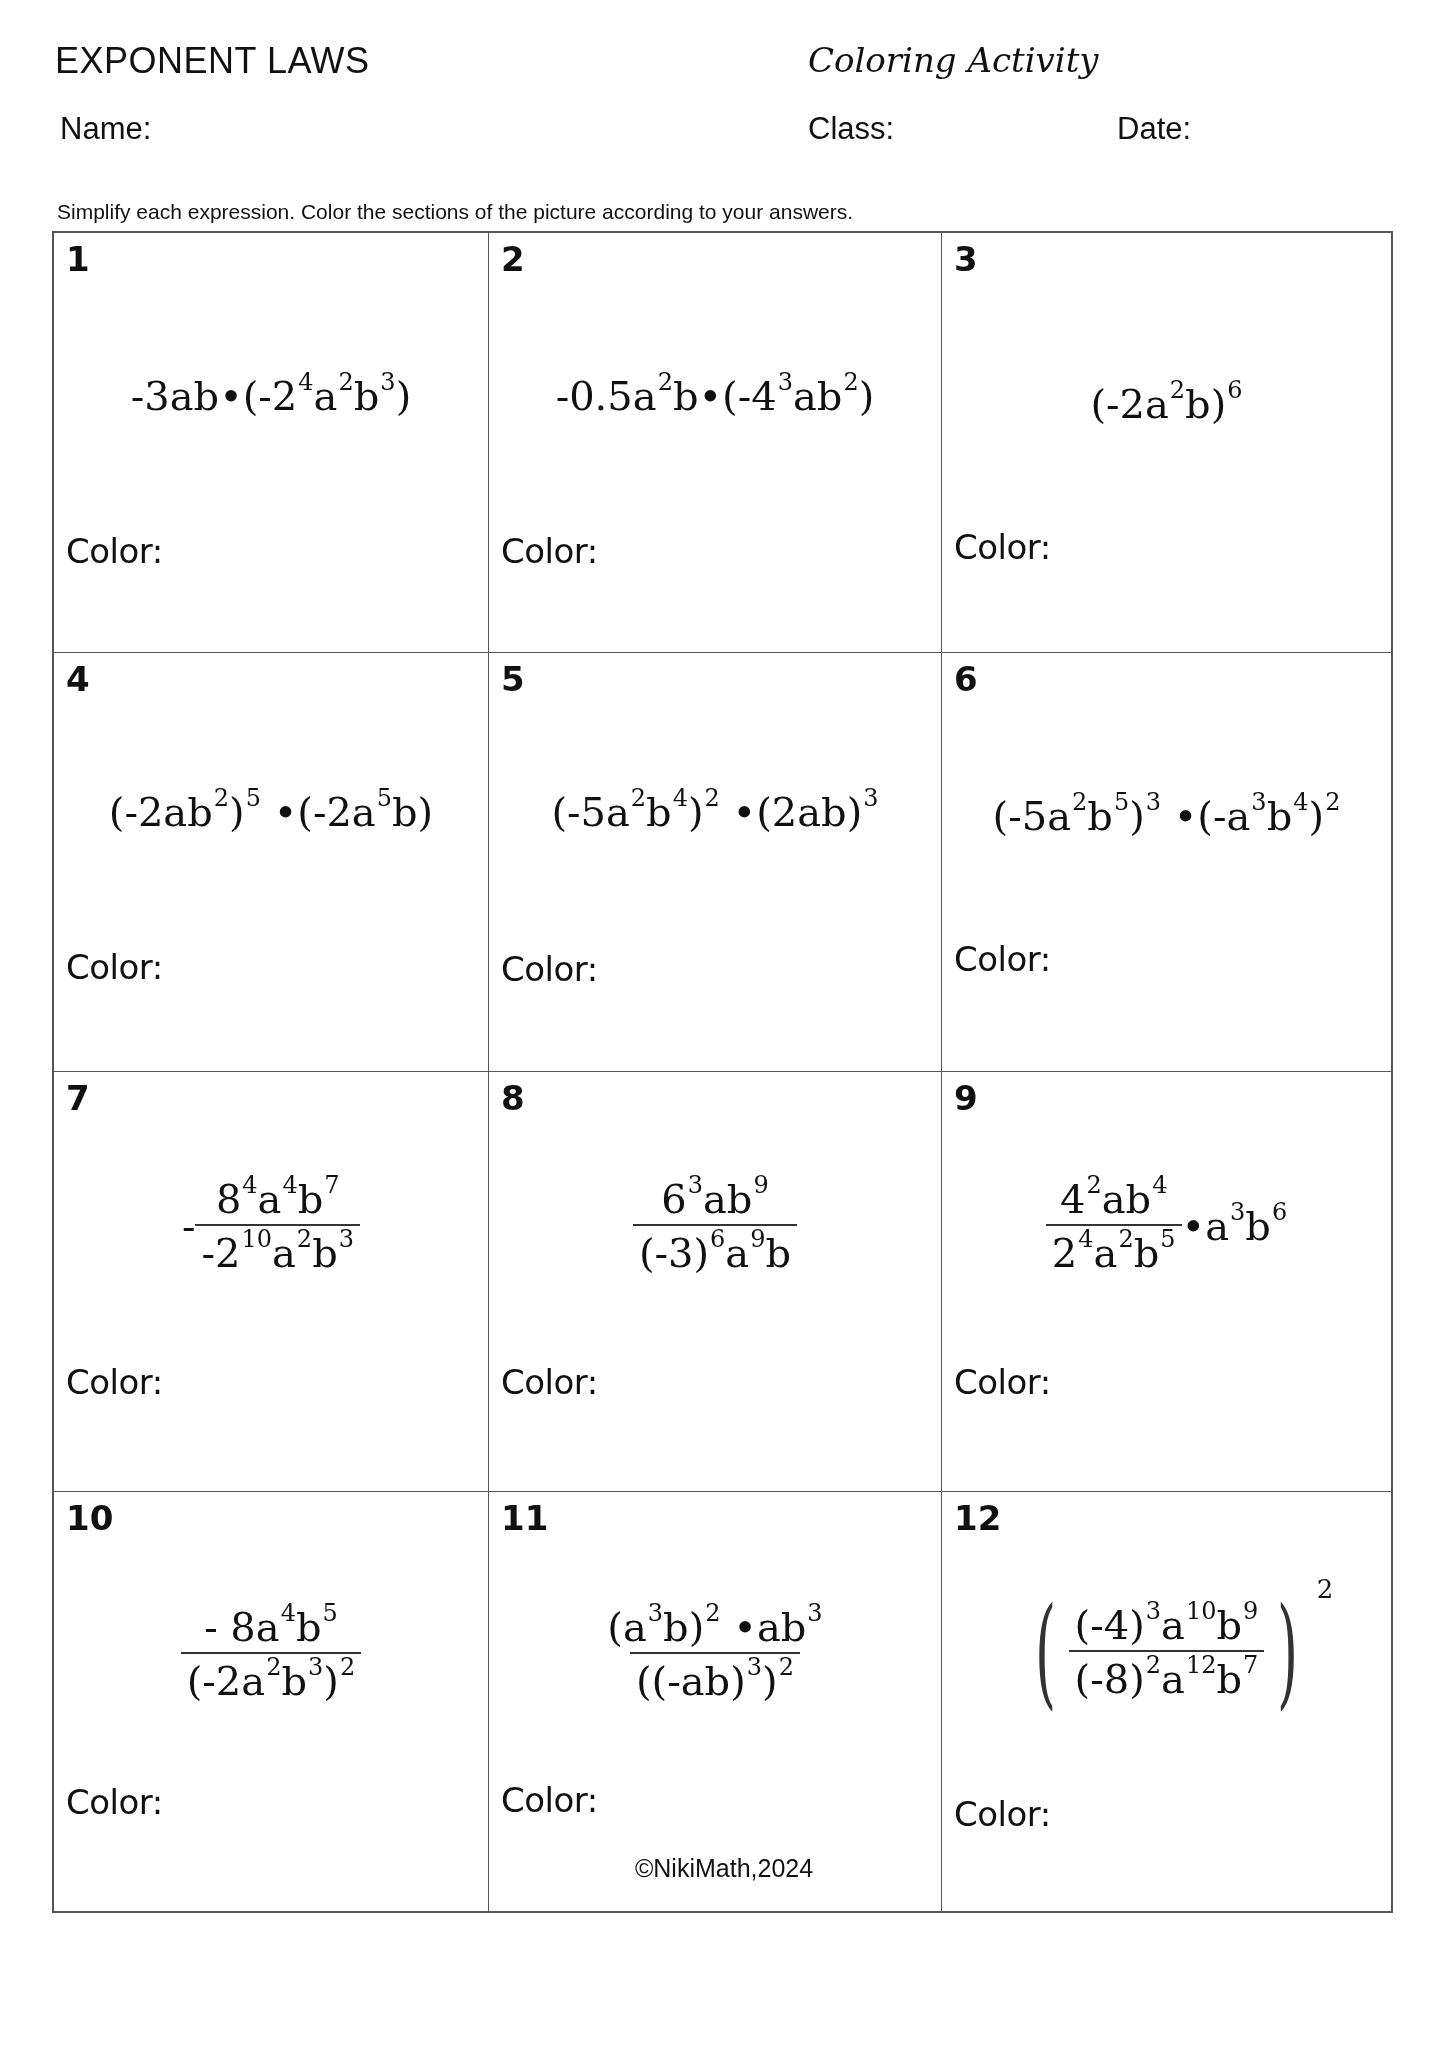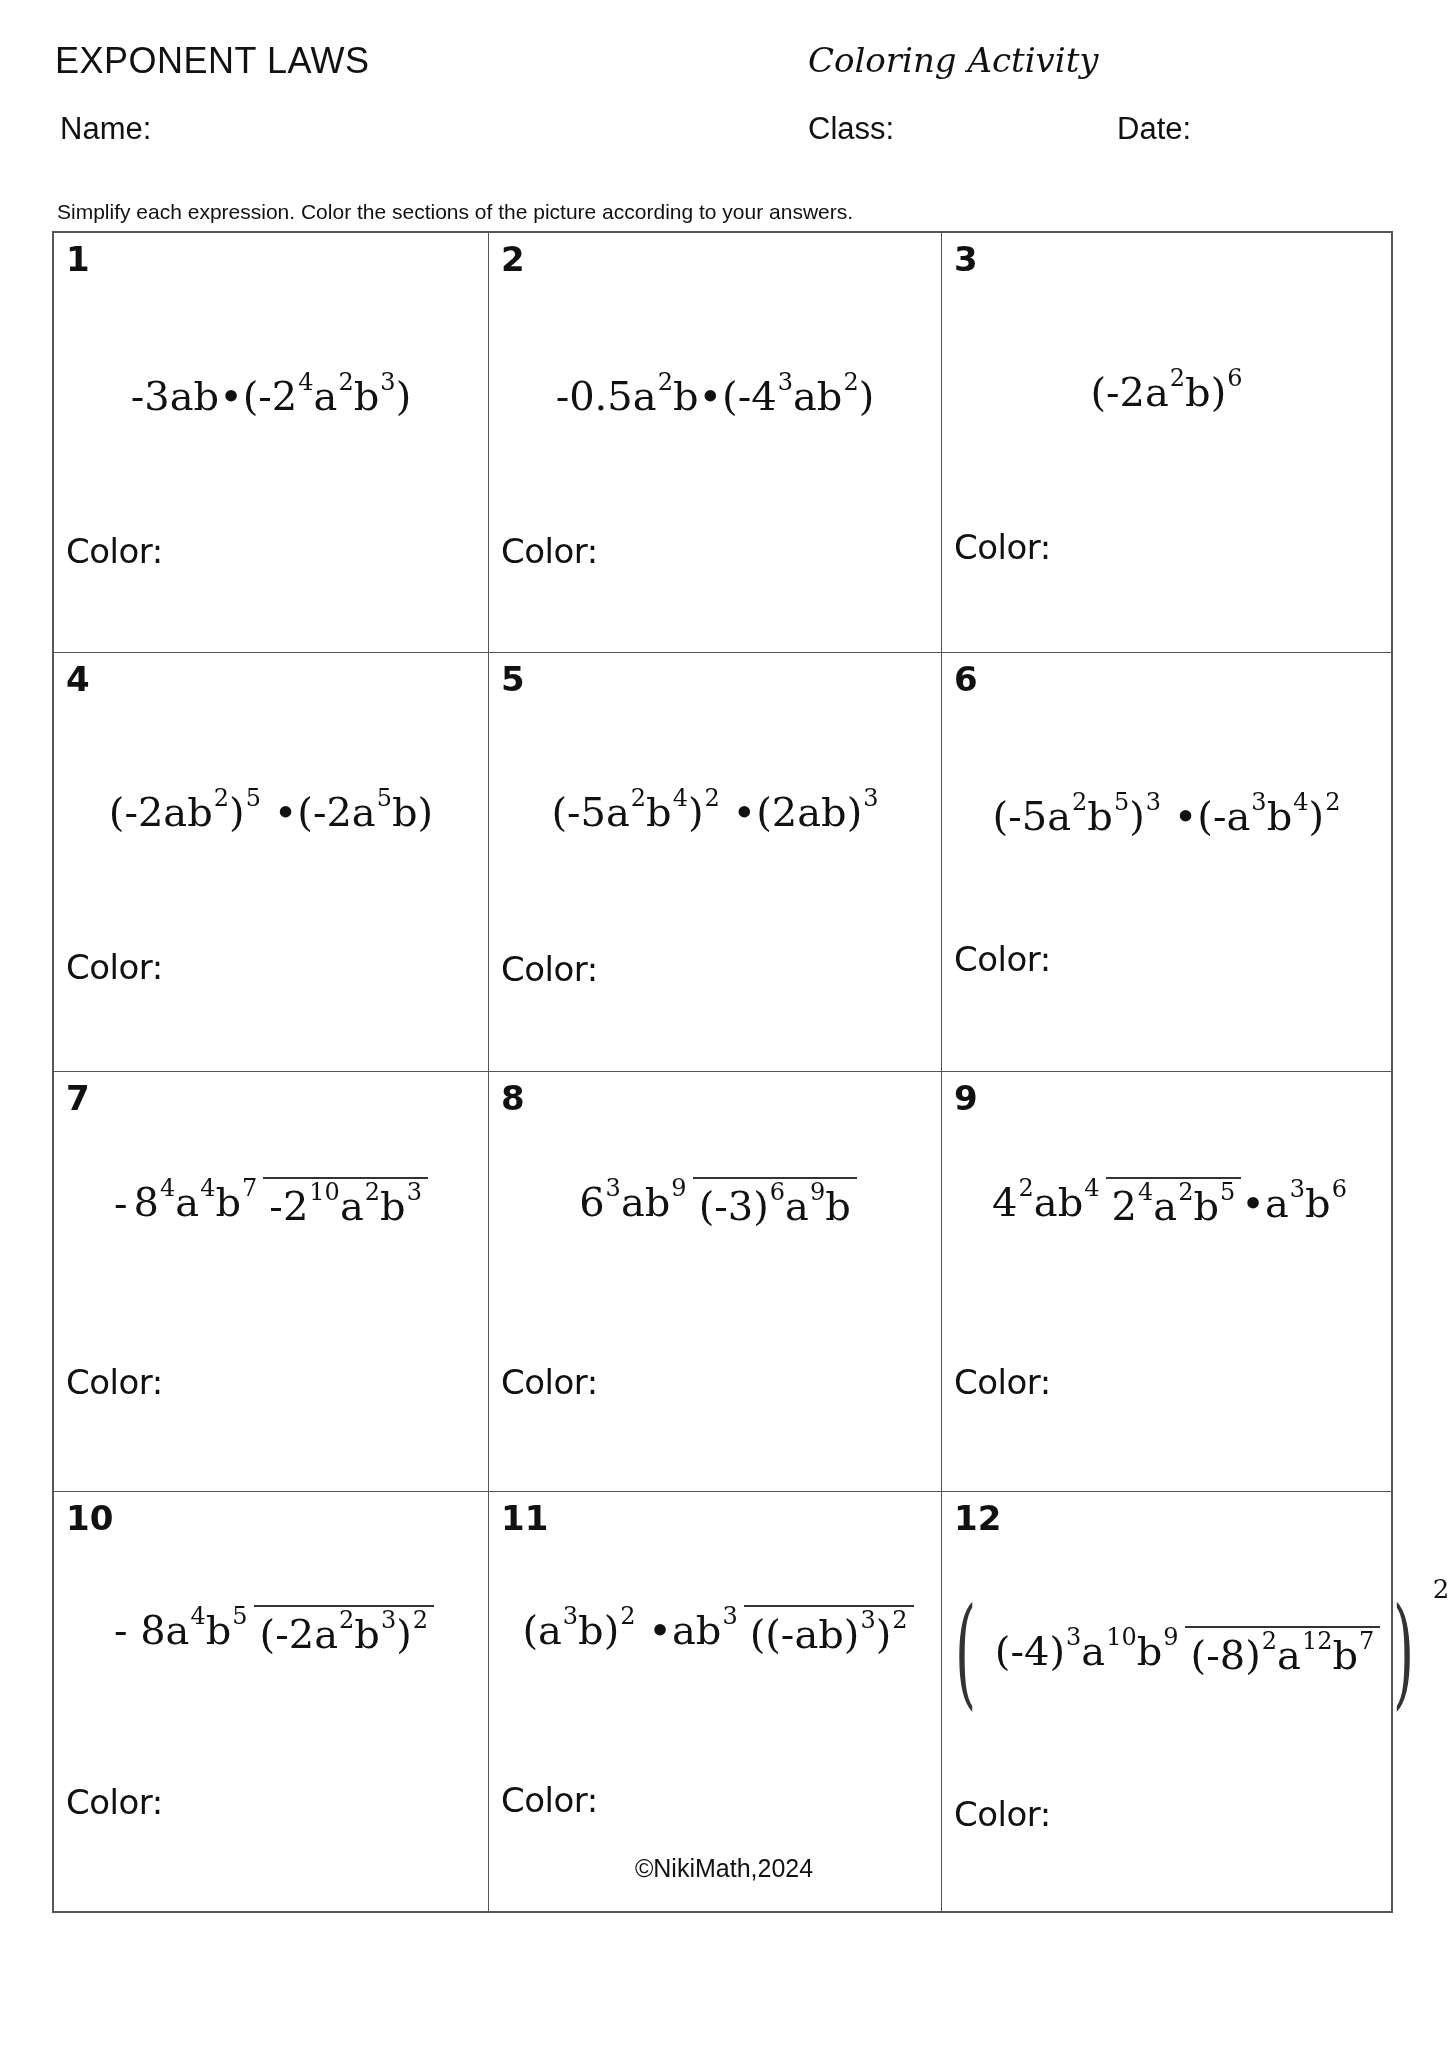--- a/index.html
+++ b/index.html
@@ -14,21 +14,21 @@
   .grid { position: absolute; left: 52px; top: 231px; width: 1341px; height: 1682px;
           border: 2px solid #555; box-sizing: border-box;
           display: grid; grid-template-columns: 435px 453px 1fr; grid-template-rows: repeat(4, 1fr); }
   .cell { position: relative; border-right: 1.5px solid #555; border-bottom: 1.5px solid #555; box-sizing: border-box; }
   .cell.c3 { border-right: none; }
   .cell.r4 { border-bottom: none; }
   .num { position: absolute; left: 12px; top: 6px; font-weight: bold; font-size: 34px; font-family: "DejaVu Sans", sans-serif; }
   .color-lbl { position: absolute; left: 12px; font-weight: normal; font-size: 34px; font-family: "DejaVu Sans", sans-serif; letter-spacing: -0.5px; }
   .expr { position: absolute; left: 0; right: 0; text-align: center; font-family: "DejaVu Serif", "Liberation Serif", serif; font-size: 40px; white-space: nowrap; }
   .expr sup { font-size: 24px; vertical-align: 0; position: relative; top: -20px; margin-left: 1px; }
-  .frac { display: inline-flex; flex-direction: row; align-items: center; vertical-align: middle; }
+  .frac { display: inline-flex; flex-direction: column; align-items: center; vertical-align: middle; }
   .frac .num-part { padding: 0 6px 2px; }
   .frac .den-part { padding: 4px 6px 0; border-top: 2px solid #333; }
   .big-paren { display: inline-flex; align-items: center; position: relative; }
   .big-paren .lp, .big-paren .rp { font-size: 120px; font-weight: 100; color: #333; line-height: 1; transform: scaleX(0.45); display: inline-block; }
   .big-paren .outer-exp { position: absolute; right: -22px; top: -18px; font-size: 26px; }
   .side { vertical-align: middle; }
   .footer { left: 0; right: 0; top: 1854px; text-align: center; font-size: 25px; }
 </style>
 </head>
 <body>
@@ -49,21 +49,21 @@
   </div>
 
   <div class="cell c2 r1">
     <span class="num">2</span>
     <div class="expr" style="top:140px">-0.5a<sup>2</sup>b•(-4<sup>3</sup>ab<sup>2</sup>)</div>
     <span class="color-lbl" style="top:298px">Color:</span>
   </div>
 
   <div class="cell c3 r1">
     <span class="num">3</span>
-    <div class="expr" style="top:136px">(-2a<sup>2</sup>b)<sup>6</sup></div>
+    <div class="expr" style="top:148px">(-2a<sup>2</sup>b)<sup>6</sup></div>
     <span class="color-lbl" style="top:294px">Color:</span>
   </div>
 
   <div class="cell c1 r2">
     <span class="num">4</span>
     <div class="expr" style="top:136px">(-2ab<sup>2</sup>)<sup>5</sup> •(-2a<sup>5</sup>b)</div>
     <span class="color-lbl" style="top:294px">Color:</span>
   </div>
 
   <div class="cell c2 r2">

